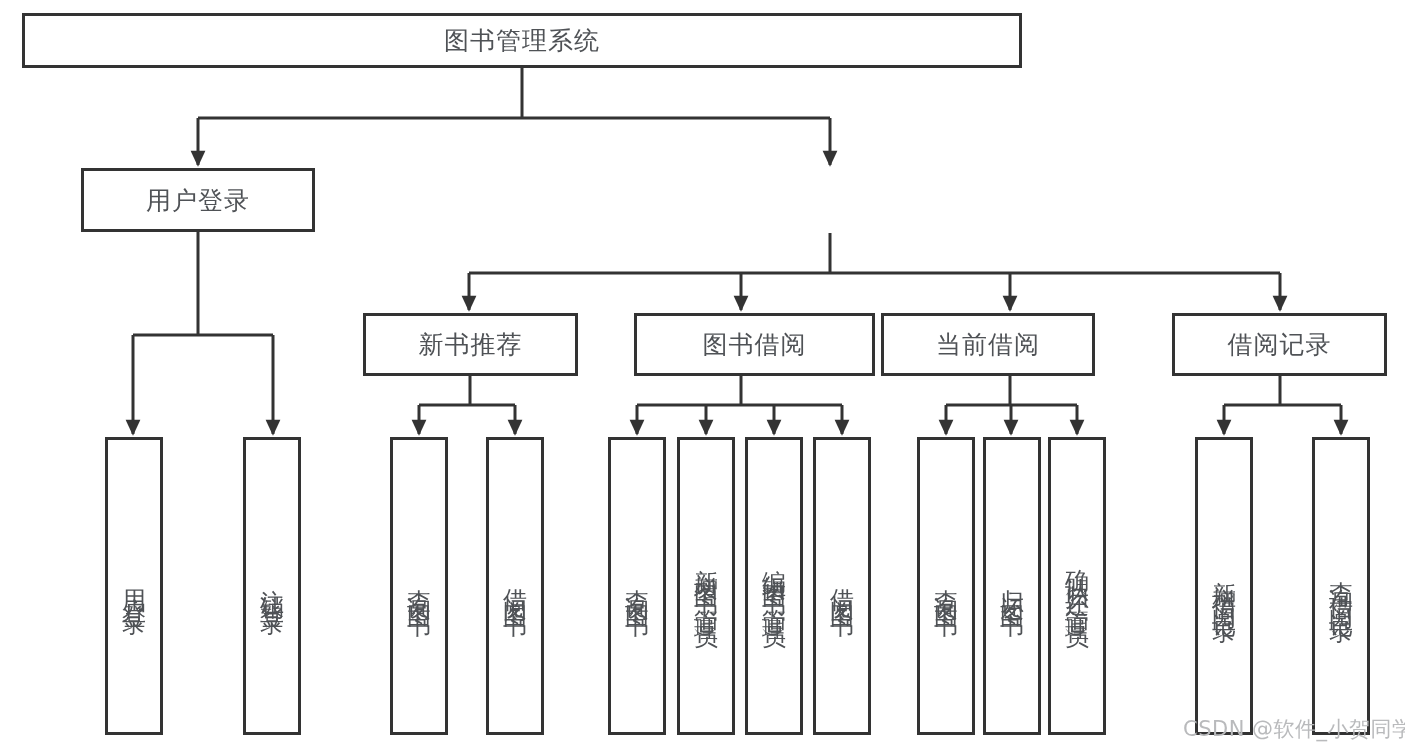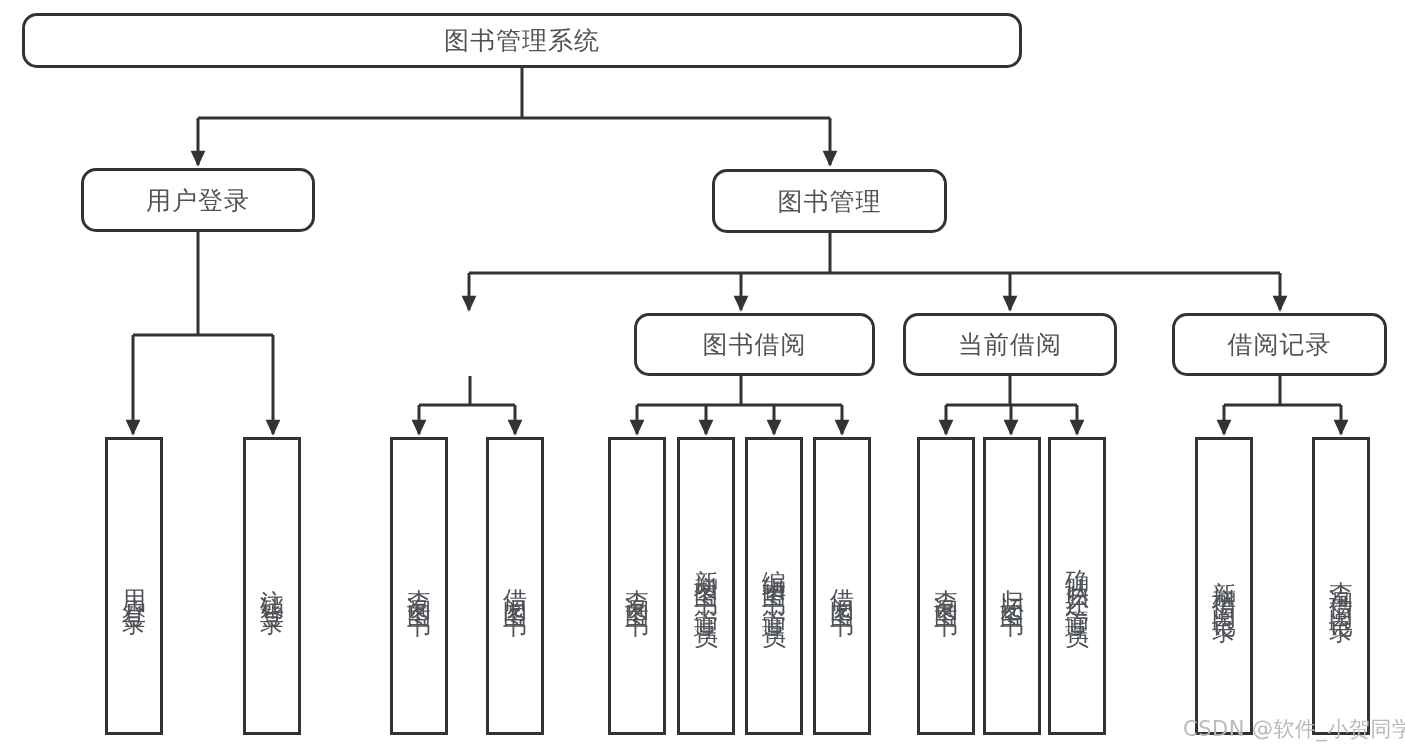--- a/index.html
+++ b/index.html
@@ -12,21 +12,21 @@
   }
   .wires { position:absolute; left:0; top:0; }
   .wire  { stroke:#333333; stroke-width:3; fill:none; }
   .alin  { stroke:#333333; stroke-width:3; }
   .node {
     position:absolute; box-sizing:border-box;
     border:3px solid #333333; background:#ffffff;
     display:flex; align-items:center; justify-content:center;
     color:#4f5256;
   }
-  .h-node { font-size:25px; letter-spacing:1px; white-space:nowrap;border-radius:15px; }
+  .h-node { font-size:25px; letter-spacing:1px; white-space:nowrap; }
   .v-node span {
     writing-mode:vertical-lr;
     text-orientation:mixed;
     font-size:24px;
     letter-spacing:8px;
     line-height:1;
   }
   .watermark {
     position:absolute; left:1183px; top:715px;
     font-size:21px; color:#b9babc; letter-spacing:0.5px;
@@ -75,24 +75,24 @@
     <line class="alin" x1="1077" y1="405" x2="1077" y2="434" marker-end="url(#arrow)"></line>
 
     <path class="wire" d="M1280,376 V405 M1224,405 H1341"></path>
     <line class="alin" x1="1224" y1="405" x2="1224" y2="434" marker-end="url(#arrow)"></line>
     <line class="alin" x1="1341" y1="405" x2="1341" y2="434" marker-end="url(#arrow)"></line>
   </svg>
 
   <div class="node h-node" style="left:22px; top:13px; width:1000px; height:55px;">图书管理系统</div>
 
   <div class="node h-node" style="left:81px; top:168px; width:234px; height:64px;">用户登录</div>
-  <div class="node h-node" style="left:712px; top:169px; width:235px; height:64px;">图书管理</div>
 
+  <div class="node h-node" style="left:363px; top:313px; width:215px; height:63px;">新书推荐</div>
   <div class="node h-node" style="left:634px; top:313px; width:241px; height:63px;">图书借阅</div>
-  <div class="node h-node" style="left:903px; top:313px; width:214px; height:63px;">当前借阅</div>
+  <div class="node h-node" style="left:881px; top:313px; width:214px; height:63px;">当前借阅</div>
   <div class="node h-node" style="left:1172px; top:313px; width:215px; height:63px;">借阅记录</div>
 
   <div class="node v-node" style="left:105px; top:437px; width:58px; height:298px;">
     <span>用户登录</span>
     </div>
   <div class="node v-node" style="left:243px; top:437px; width:58px; height:298px;">
     <span>注销登录</span>
     </div>
 
   <div class="node v-node" style="left:390px; top:437px; width:58px; height:298px;">

